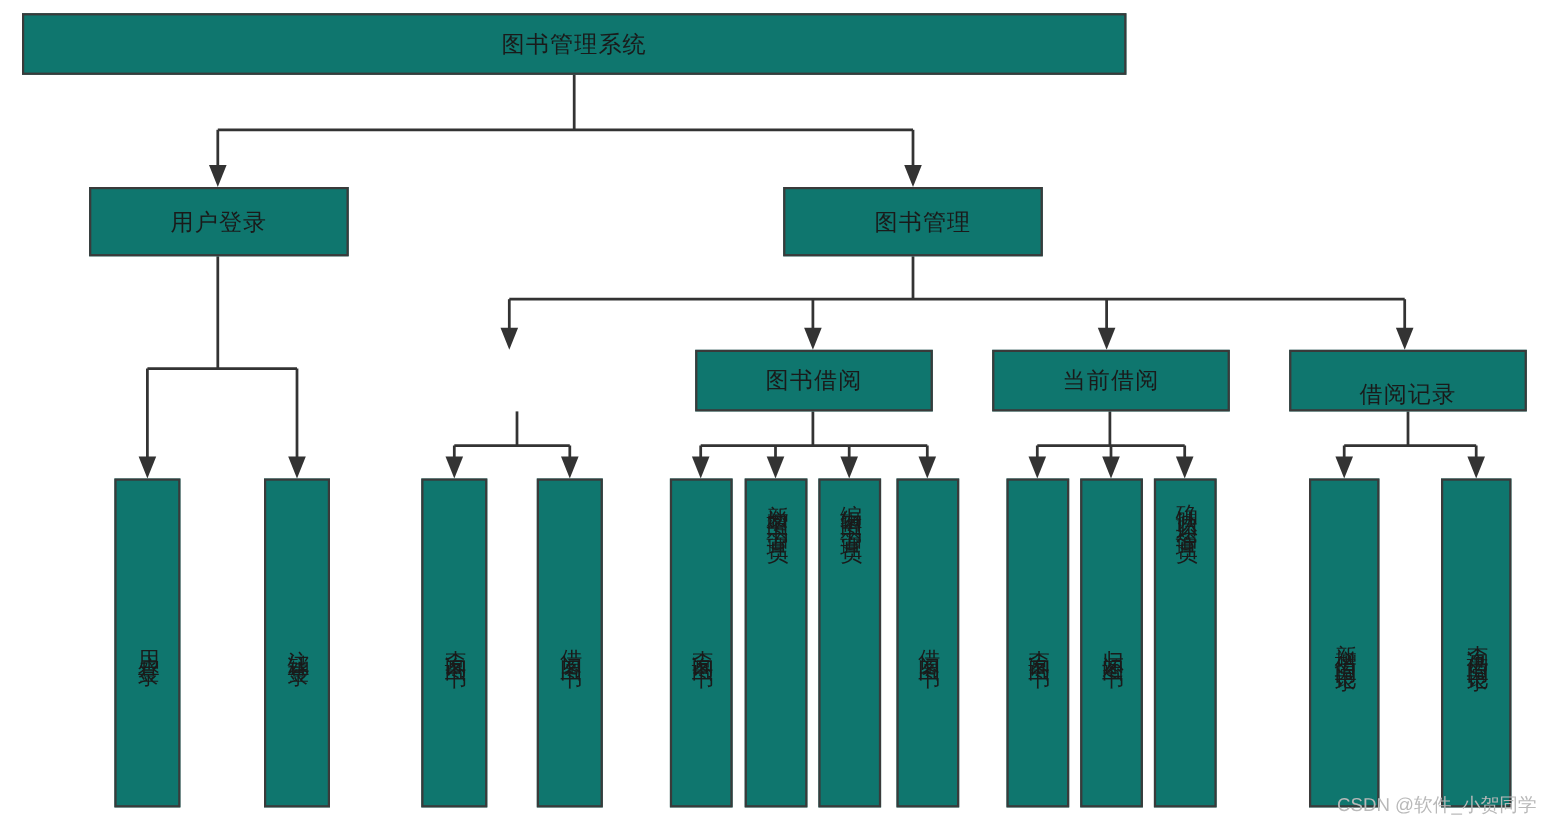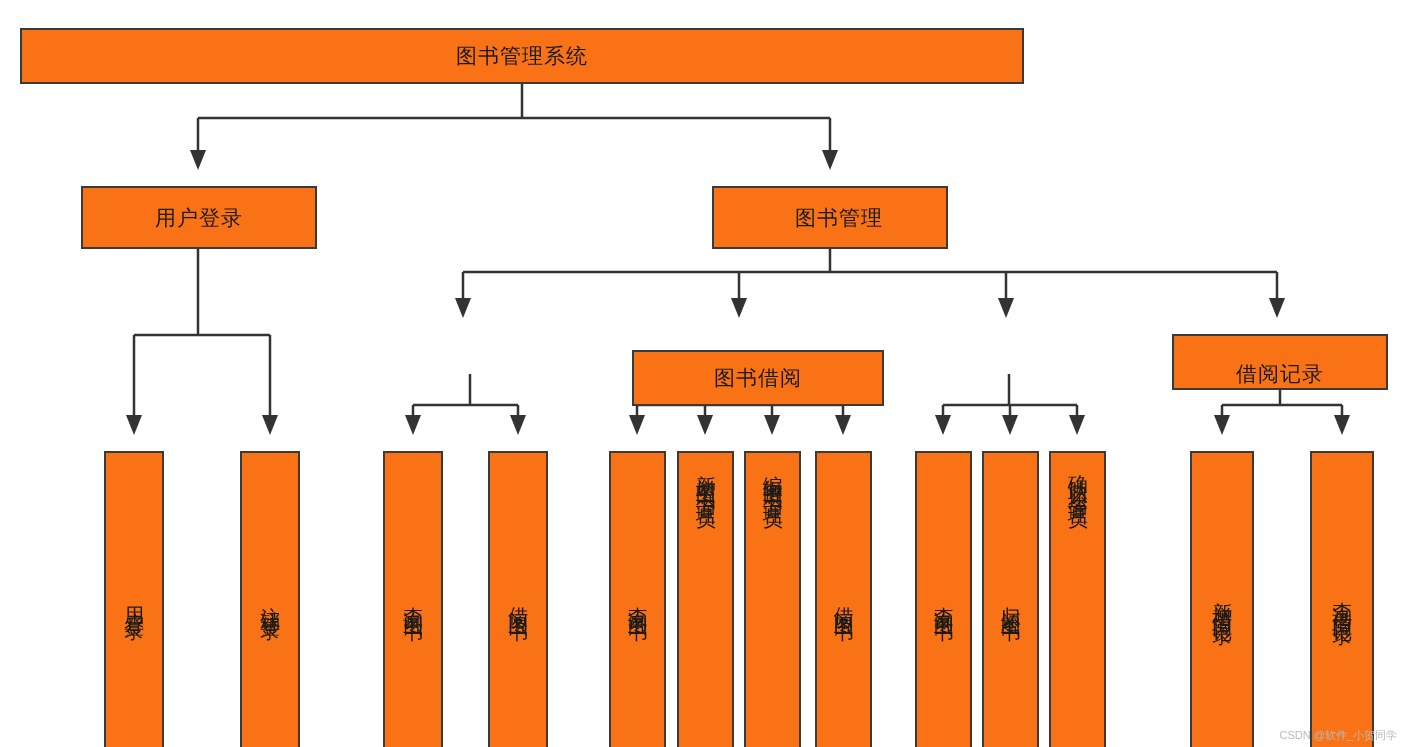--- a/index.html
+++ b/index.html
@@ -7,28 +7,27 @@
     width:1405px;height:747px;
     background:#ffffff;
     font-family:"Liberation Sans","DejaVu Sans",sans-serif;
     overflow:hidden;
   }
   #diagram{position:relative;width:1405px;height:747px;}
   svg.lines{position:absolute;left:0;top:0;width:1405px;height:747px;pointer-events:none;}
   .node{
     position:absolute;
     box-sizing:border-box;
-    background:#f97316;
+    background:#0f766e;
     border:2px solid #3a3a3a;
     display:flex;
     align-items:center;
     justify-content:center;
     color:#1a1a1a;
     z-index:2;
-    margin-top:16px;
   }
   .node-h{
     font-size:21px;
     letter-spacing:1px;
     white-space:nowrap;
   }
   .node-v{
     align-items:flex-start;
     padding-top:6px;
   }
@@ -39,21 +38,21 @@
     line-height:1.18;
     letter-spacing:5px;
     white-space:nowrap;
     display:block;
   }
   .node-v.center{align-items:center;padding-top:0;}
   .watermark{
     position:absolute;
     right:8px;
     bottom:4px;
-    font-size:11px;
+    font-size:17px;
     color:#b9b9b9;
     white-space:nowrap;
     z-index:5;
   }
 </style>
 </head>
 <body>
 
 <div id="diagram">
 
@@ -130,22 +129,25 @@
     <span>图书管理系统</span>
   </div>
 
   <div class="node node-h" style="left:81px;top:170px;width:236px;height:63px;">
     <span>用户登录</span>
   </div>
   <div class="node node-h" style="left:712px;top:170px;width:236px;height:63px;padding-left:18px;">
     <span>图书管理</span>
   </div>
 
-  <div class="node node-h" style="left:632px;top:334px;width:252px;height:56px;">
+  <div class="node node-h" style="left:632px;top:318px;width:216px;height:56px;">
     <span>图书借阅</span>
+  </div>
+  <div class="node node-h" style="left:902px;top:318px;width:216px;height:56px;">
+    <span>当前借阅</span>
   </div>
   <div class="node node-h" style="left:1172px;top:318px;width:216px;height:56px;align-items:flex-end;">
     <span>借阅记录</span>
   </div>
 
   <div class="node node-v center" style="left:104px;top:435px;width:60px;height:299px;">
     <span class="vlabel">用户登录</span>
   </div>
   <div class="node node-v center" style="left:240px;top:435px;width:60px;height:299px;">
     <span class="vlabel">注销登录</span>

